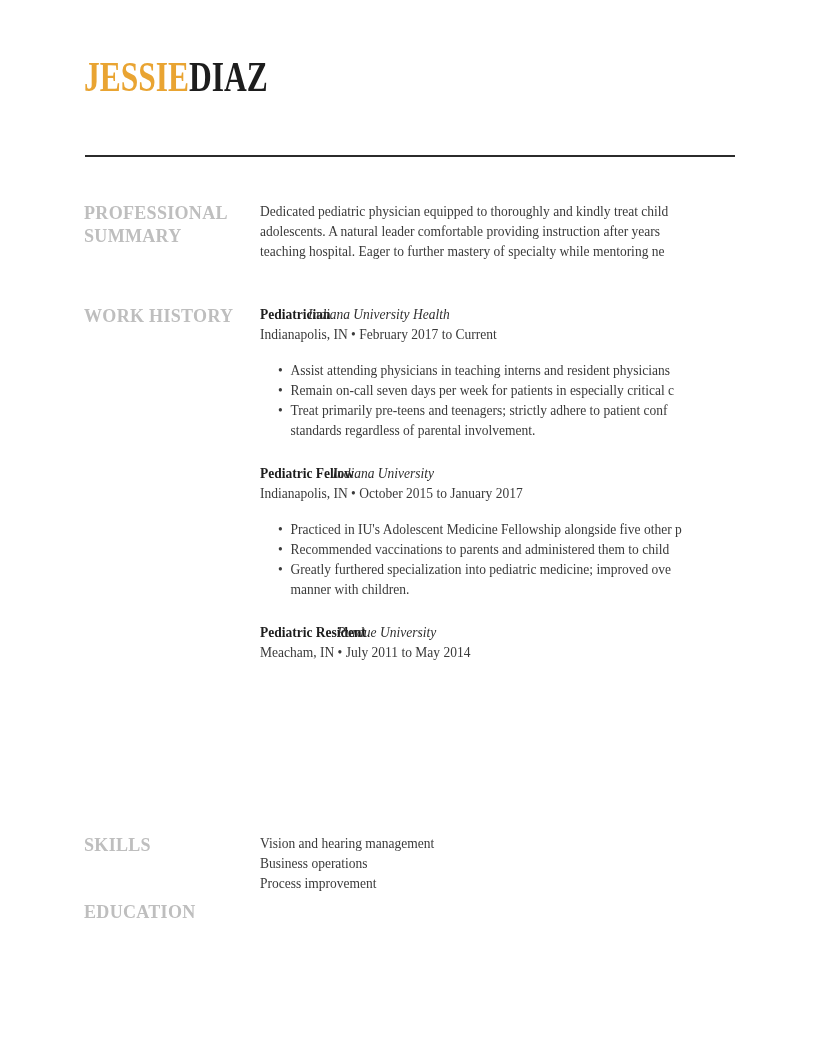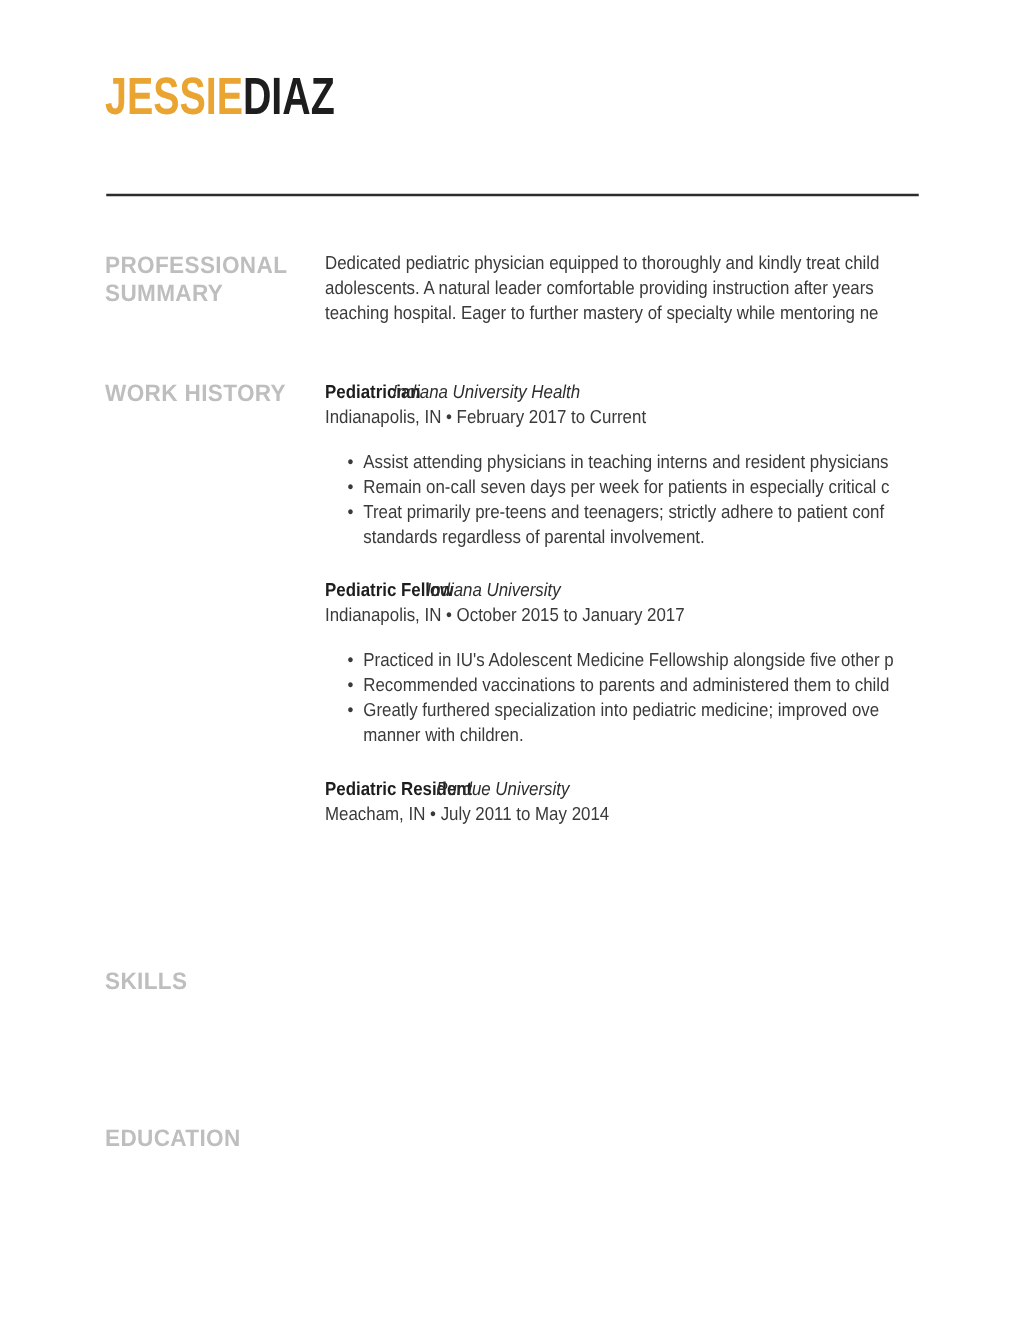--- a/index.html
+++ b/index.html
@@ -1,19 +1,19 @@
 <!DOCTYPE html>
 <html><head>
 <meta charset="utf-8">
 <title>Resume</title>
 <style>
   html,body { margin:0; padding:0; background:#ffffff; }
   .page {
     position:relative; width:816px; height:1056px; background:#ffffff;
-    font-family:Liberation Sans, sans-serif; color:#3a3a3a; overflow:hidden;
+    font-family:Liberation Serif, serif; color:#3a3a3a; overflow:hidden;
   }
   
   .ln {
     font-size:15px; line-height:20px; white-space:nowrap;
     transform:scaleX(0.9); transform-origin:0 0;
   }
   .r { text-align:right; transform-origin:100% 0; }
 
   
   .name {
@@ -32,21 +32,21 @@
   .section { position:absolute; left:0; width:816px; display:flex; align-items:flex-start;gap:16px; }
   .sec-label {
     margin-left:84px; width:160px; flex:0 0 160px;
     font-size:19px; font-weight:bold; line-height:23px; color:#bebebe;
     letter-spacing:0.3px; transform:scaleX(0.95); transform-origin:0 0; white-space:nowrap;
   }
   .sec-content { width:493px; flex:0 0 493px; overflow:hidden; }
 
   .sec-summary   { top:201px; }
   .sec-work      { top:304px; }
-  .sec-skills    { top:774px; }
+  .sec-skills    { top:833px; }
   .sec-education { top:900px; }
 
   
   .job { margin-bottom:23px; }
   .jt { font-weight:bold; color:#1d1d1d; }
   .jc { font-style:italic; color:#2e2e2e; }
   .ov1 { margin-left:-25px; }
   .ov2 { margin-left:-24px; }
   .ov3 { margin-left:-32px; }
   .ov4 { margin-left:-42px; }
@@ -112,20 +112,25 @@
         <div class="ln">Meacham, IN • July 2011 to May 2014</div>
       </div>
 
     </div>
   </div>
 
   <div class="section sec-skills">
     <div class="sec-label">SKILLS</div>
     <div class="sec-content">
       <div class="skills-cols">
+        <div class="skill-col">
+          <div class="ln">Vision and hearing management</div>
+          <div class="ln">Business operations</div>
+          <div class="ln">Process improvement</div>
+        </div>
       </div>
     </div>
   </div>
 
   <div class="section sec-education">
     <div class="sec-label">EDUCATION</div>
   </div>
 
 </div>
 

